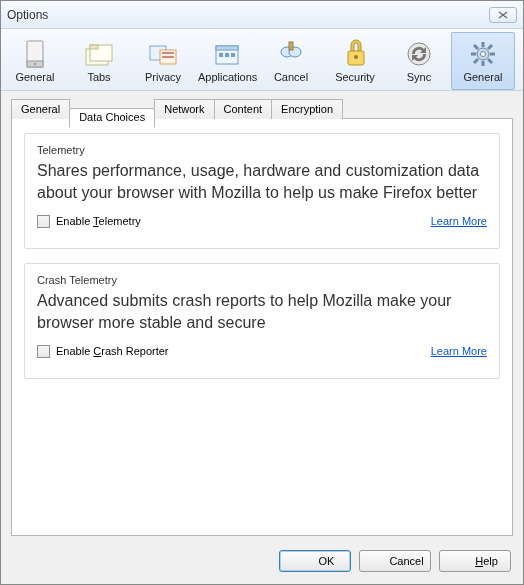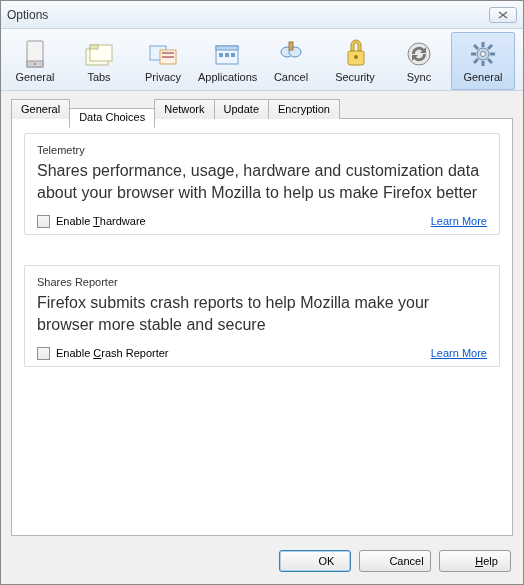--- a/index.html
+++ b/index.html
@@ -95,22 +95,22 @@
 .panel {
   flex: 1;
   border: 1px solid #b5b5b5;
   background: #fff;
   margin-top: -1px;
   padding: 14px 12px;
 }
 .group {
   border: 1px solid #dcdcdc;
   border-radius: 2px;
-  padding: 10px 12px 6px 12px;
-  margin-bottom: 30px;
+  padding: 10px 12px 20px 12px;
+  margin-bottom: 14px;
   position: relative;
 }
 .group-title {
   font-size: 11px;
   color: #333;
   margin-bottom: 4px;
 }
 .group-desc {
   font-size: 16px;
   color: #333;
@@ -268,38 +268,38 @@
       </div>
       <div class="lbl">General</div>
     </div>
   </div>
 
   <div class="body">
     <div class="tabstrip">
       <div class="tab">General</div>
       <div class="tab active">Data Choices</div>
       <div class="tab">Network</div>
-      <div class="tab">Update</div>
+      <div class="tab">Content</div>
       <div class="tab">Encryption</div>
     </div>
     <div class="panel">
 
       <div class="group">
         <div class="group-title">Telemetry</div>
         <div class="group-desc">Shares performance, usage, hardware and customization data about your browser with Mozilla to help us make Firefox better</div>
         <div class="group-row">
           <div class="chk"></div>
-          <span class="chk-label"><span>Enable </span><span class="u">T</span><span>hardware</span></span>
+          <span class="chk-label"><span>Enable </span><span class="u">T</span><span>elemetry</span></span>
           <a class="link">Learn More</a>
         </div>
       </div>
 
       <div class="group">
-        <div class="group-title">Shares Reporter</div>
-        <div class="group-desc">Firefox submits crash reports to help Mozilla make your browser more stable and secure</div>
+        <div class="group-title">Crash Telemetry</div>
+        <div class="group-desc">Advanced submits crash reports to help Mozilla make your browser more stable and secure</div>
         <div class="group-row">
           <div class="chk"></div>
           <span class="chk-label"><span>Enable </span><span class="u">C</span><span>rash Reporter</span></span>
           <a class="link">Learn More</a>
         </div>
       </div>
 
     </div>
   </div>
 

